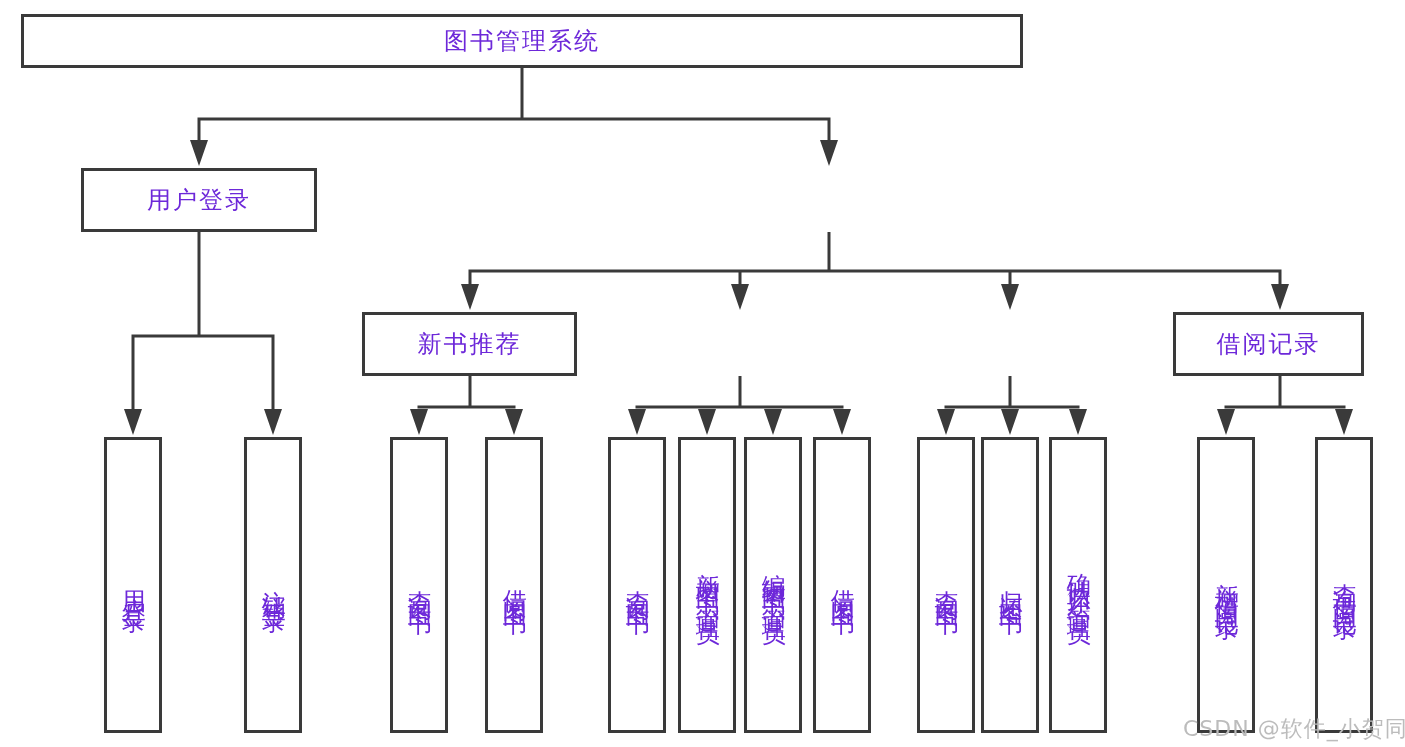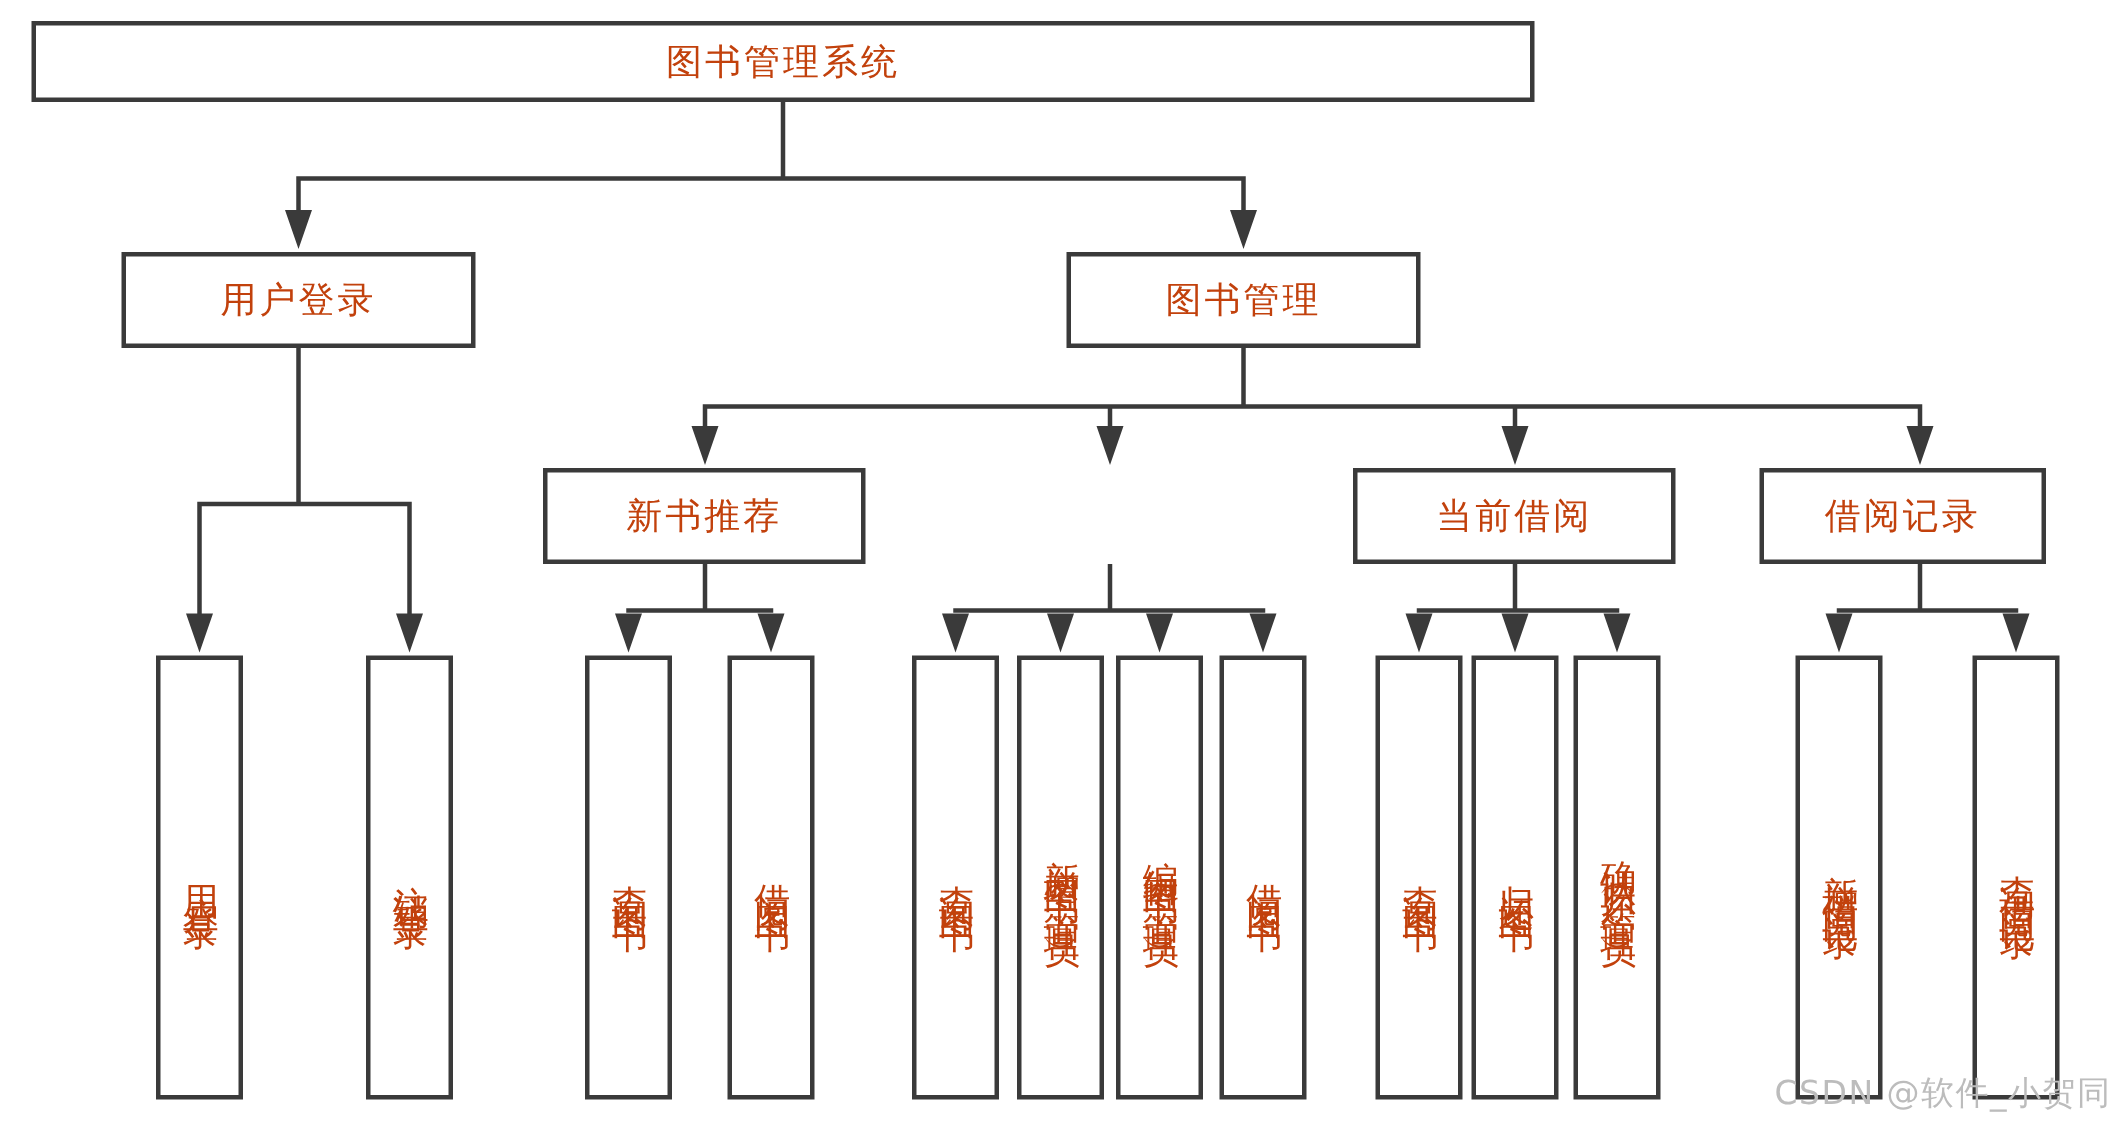--- a/index.html
+++ b/index.html
@@ -1,21 +1,21 @@
 <!DOCTYPE html>
 <html><head>
 <meta charset="utf-8">
 <style>
   html,body{margin:0;padding:0;background:#ffffff;}
   body{font-family:"DejaVu Sans","Liberation Sans",sans-serif;}
   .canvas{position:relative;width:1405px;height:747px;background:#ffffff;overflow:hidden;}
   svg.wires{position:absolute;left:0;top:0;width:1405px;height:747px;pointer-events:none;}
   .node{
     position:absolute;box-sizing:border-box;border:3px solid #3a3a3a;background:#ffffff;
-    display:flex;align-items:center;justify-content:center;color:#c2410c;z-index:2;
+    display:flex;align-items:center;justify-content:center;color:#6d28d9;z-index:2;
   }
   .node.h span{font-size:24px;letter-spacing:2px;white-space:nowrap;}
   .node.v span{
     writing-mode:vertical-rl;text-orientation:mixed;
     font-size:24px;letter-spacing:7px;line-height:1.15;
   }
   .watermark{
     position:absolute;left:1183px;top:714px;font-size:22px;color:#bcbcbc;
     letter-spacing:1px;white-space:nowrap;z-index:5;
   }
@@ -71,29 +71,23 @@
       M1335 409 L1353 409 L1344 435 Z"></path>
   </svg>
 
   <div class="node h" style="left:21px;top:14px;width:1002px;height:54px">
     <span>图书管理系统</span>
   </div>
 
   <div class="node h" style="left:81px;top:168px;width:236px;height:64px">
     <span>用户登录</span>
   </div>
-  <div class="node h" style="left:711px;top:168px;width:236px;height:64px">
-    <span>图书管理</span>
-  </div>
 
   <div class="node h" style="left:362px;top:312px;width:215px;height:64px">
     <span>新书推荐</span>
-  </div>
-  <div class="node h" style="left:902px;top:312px;width:215px;height:64px">
-    <span>当前借阅</span>
   </div>
   <div class="node h" style="left:1173px;top:312px;width:191px;height:64px">
     <span>借阅记录</span>
   </div>
 
   <div class="node v" style="left:104px;top:437px;width:58px;height:296px">
     <span>用户登录</span>
   </div>
   <div class="node v" style="left:244px;top:437px;width:58px;height:296px">
     <span>注销登录</span>

